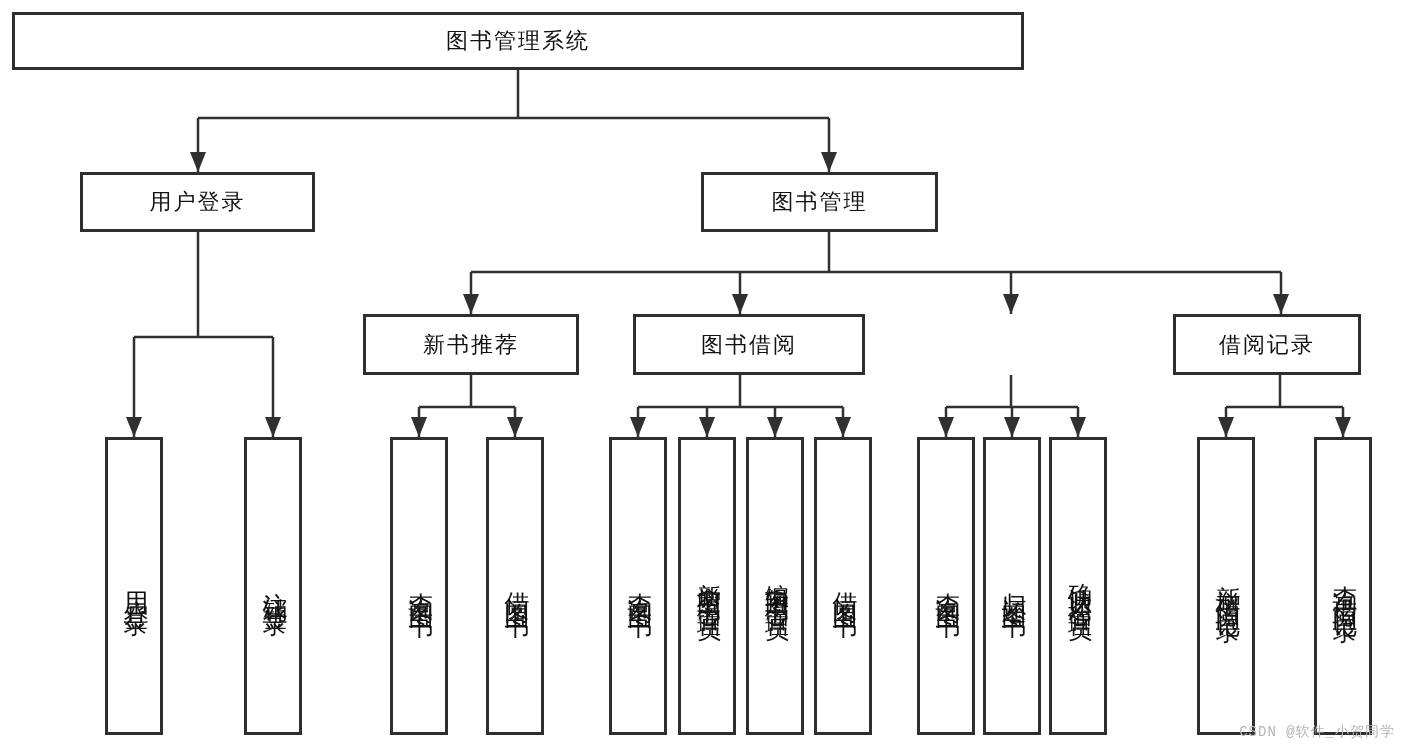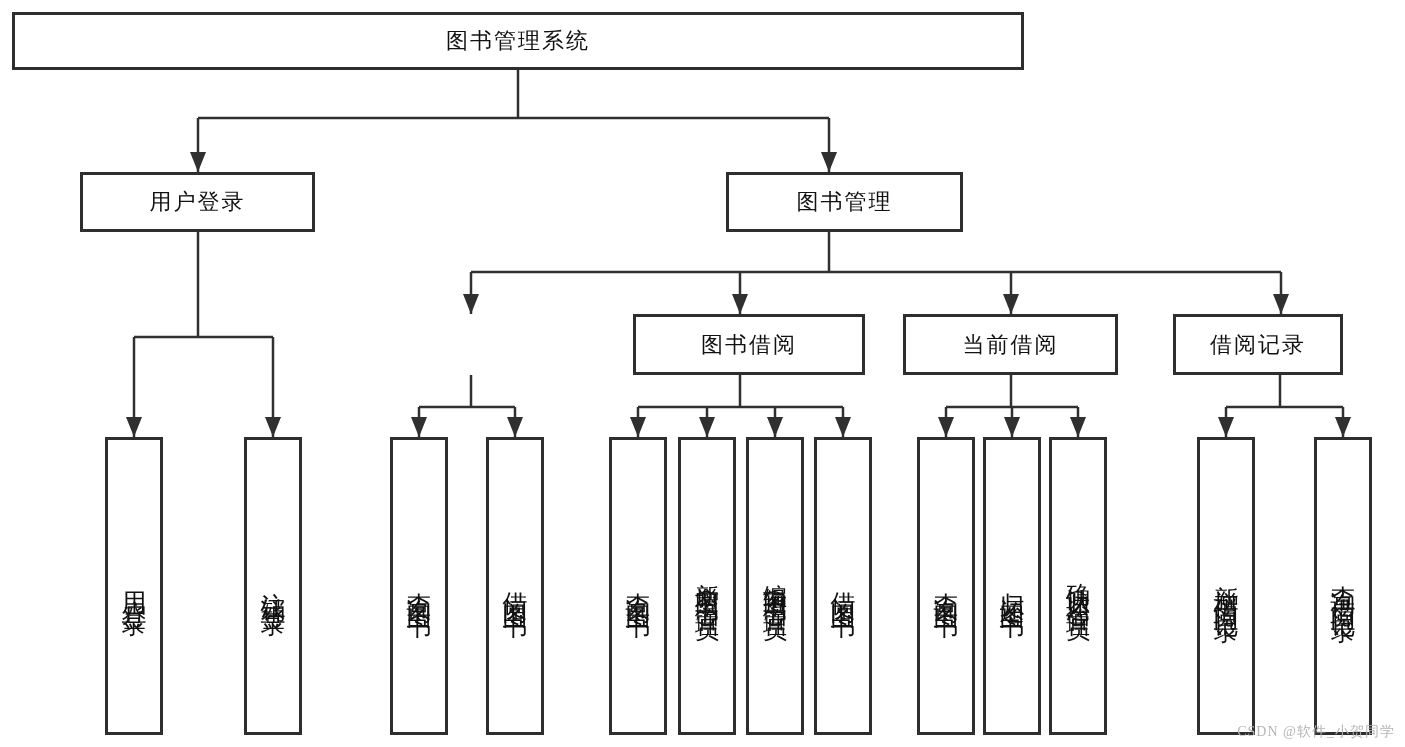--- a/index.html
+++ b/index.html
@@ -1,21 +1,21 @@
 <!DOCTYPE html>
 <html><head>
 <meta charset="utf-8">
 <style>
   html, body { margin: 0; padding: 0; background: #ffffff; }
   .canvas {
     position: relative;
     width: 1405px;
     height: 747px;
     background: #ffffff;
-    font-family: Liberation Serif, serif;
+    font-family: Liberation Mono, monospace;
     overflow: hidden;
   }
   svg.connectors {
     position: absolute;
     left: 0; top: 0;
     width: 1405px; height: 747px;
     z-index: 1;
   }
   .node {
     position: absolute;
@@ -112,31 +112,31 @@
     </g>
   </svg>
 
   <div class="node" style="left:12px; top:12px; width:1012px; height:58px;">
     <span class="htext">图书管理系统</span>
   </div>
 
   <div class="node lvl2" style="left:80px; width:235px;">
     <span class="htext">用户登录</span>
   </div>
-  <div class="node lvl2" style="left:726px; width:237px;">
+  <div class="node lvl2" style="left:701px; width:237px;">
     <span class="htext">图书管理</span>
   </div>
 
+  <div class="node lvl3" style="left:363px; width:216px;">
+    <span class="htext">新书推荐</span>
+  </div>
   <div class="node lvl3" style="left:633px; width:232px;">
     <span class="htext">图书借阅</span>
   </div>
-  <div class="node lvl3" style="left:903px; width:215px;">
-    <span class="htext">当前借阅</span>
-  </div>
-  <div class="node lvl3" style="left:1173px; width:170px;">
+  <div class="node lvl3" style="left:1173px; width:188px;">
     <span class="htext">借阅记录</span>
   </div>
 
   <div class="node leaf" style="left:105px;">
     <span class="vtext">用户登录</span>
   </div>
   <div class="node leaf" style="left:244px;">
     <span class="vtext">注销登录</span>
   </div>
 

